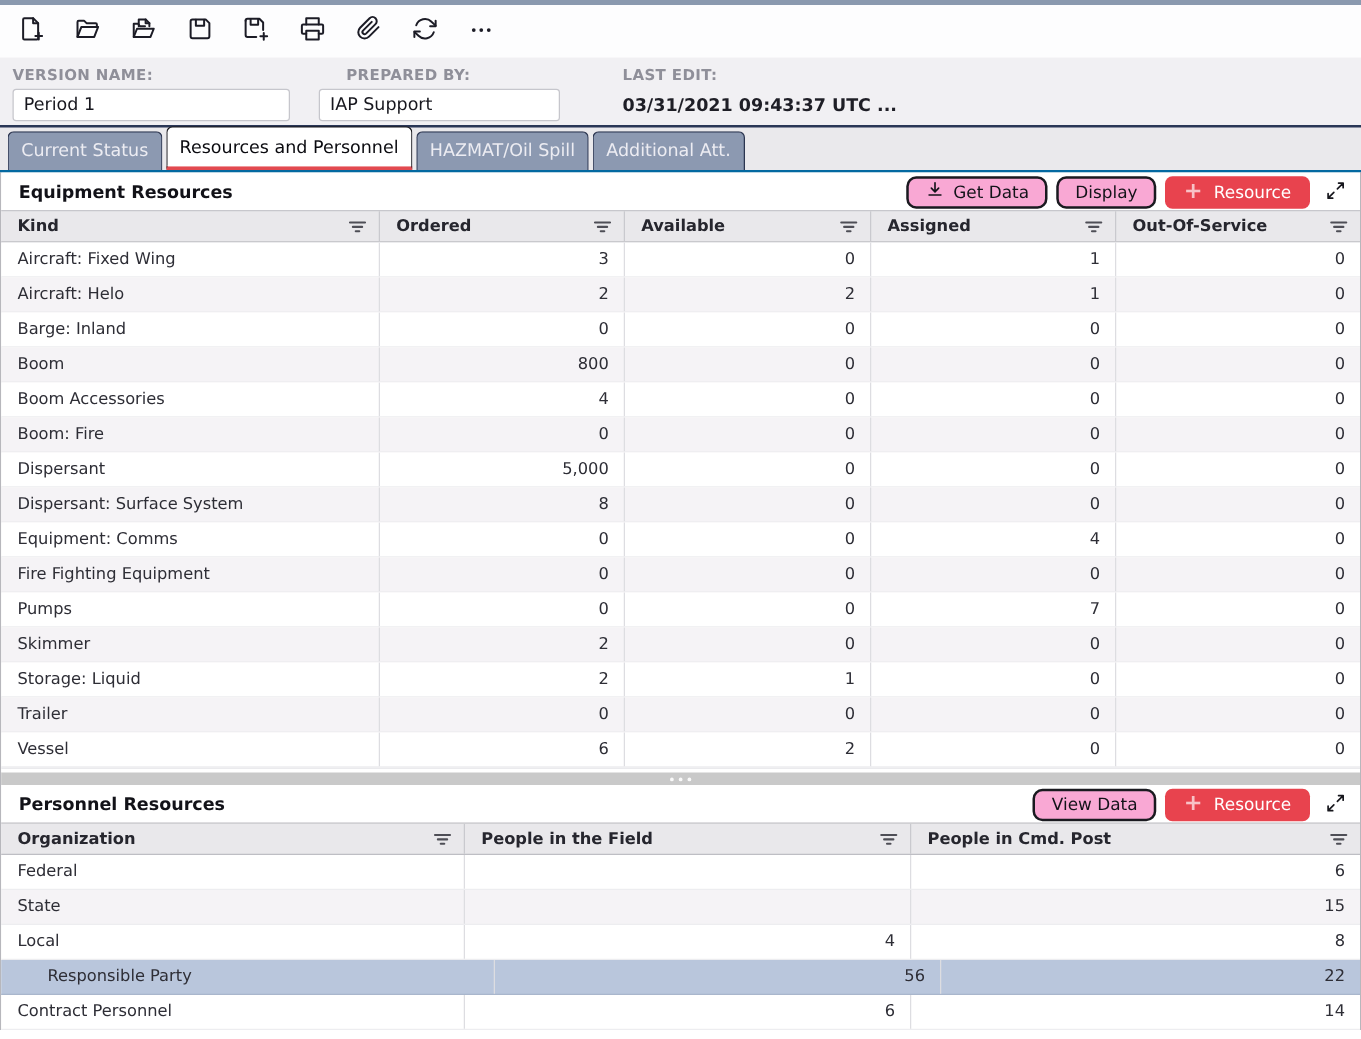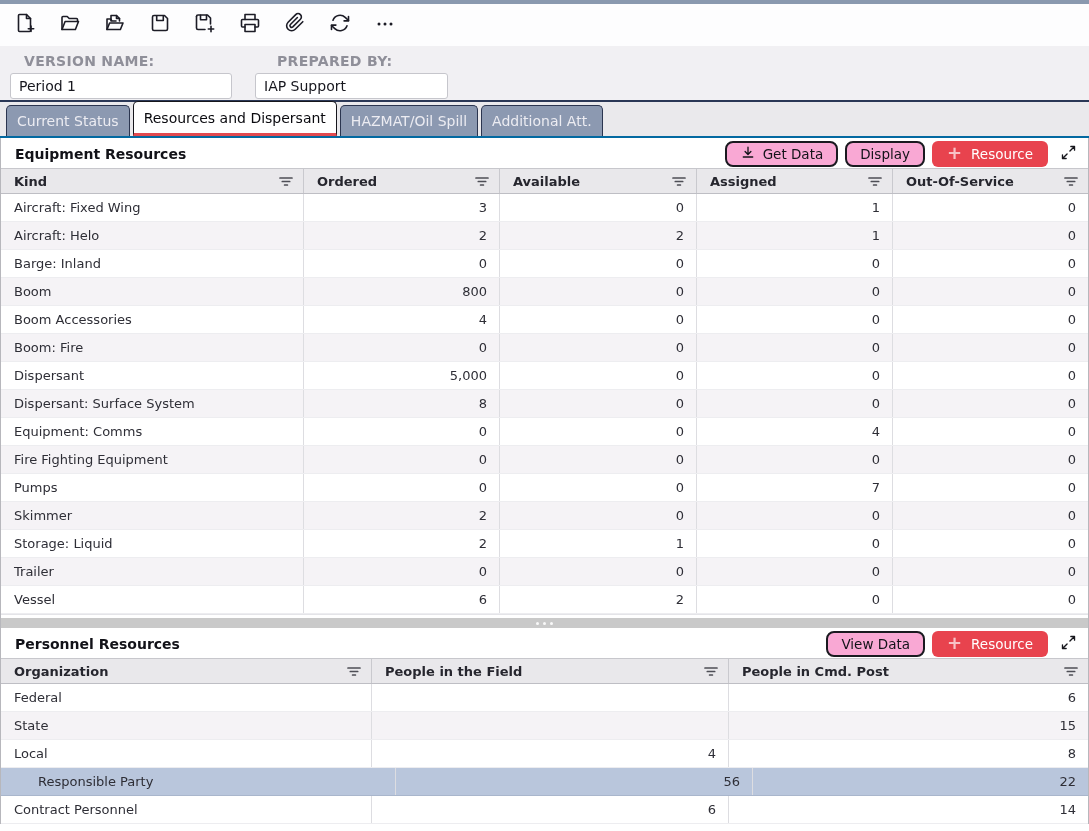--- a/index.html
+++ b/index.html
@@ -12,21 +12,21 @@
   
   .topstrip { height: 4px; background: #8A99AF; }
   
   .toolbar { height: 42px; background: #FDFDFE; display: flex; align-items: center; padding-left: 13px; gap: 21px; }
   .tbtn { width: 24px; height: 24px; display: flex; align-items: center; justify-content: center; cursor: pointer; }
   .tbtn svg { stroke: #1C1C26; fill: none; stroke-width: 1.6; stroke-linecap: round; stroke-linejoin: round; }
   .tbtn svg .fl { fill: #1C1C26; stroke: none; }
   
   .fieldbar { height: 54px; background: #F1F0F3; display: flex; padding: 5px 0 0 10px; }
   .fgroup { display: flex; flex-direction: column; }
-  .flabel { font-size: 14px; font-weight: bold; color: #8F8F99; letter-spacing: .3px; margin: 2px 0 4px 14px; }
+  .flabel { font-size: 12px; font-weight: bold; color: #8F8F99; letter-spacing: .3px; margin: 2px 0 4px 0; }
   .finput {
     height: 26px; border: 1px solid #C6C6CC; border-radius: 3px; background: #fff;
     font-family: inherit; font-size: 14px; color: #17171E; padding: 0 8px;
   }
   .g1 .finput { width: 222px; }
   .g2 { margin-left: 23px; }
   .g2 .flabel { margin-left: 22px; }
   .g2 .finput { width: 193px; }
   .g3 { margin-left: 50px; }
   .lastedit-val { font-size: 14px; font-weight: bold; color: #1E1E26; margin-top: 6px; }
@@ -158,25 +158,29 @@
 
   <div class="fieldbar">
     <div class="fgroup g1">
       <div class="flabel">VERSION NAME:</div>
       <input class="finput" type="text" value="Period 1" style="">
     </div>
     <div class="fgroup g2">
       <div class="flabel">PREPARED BY:</div>
       <input class="finput" type="text" value="IAP Support" style="">
     </div>
+    <div class="fgroup g3">
+      <div class="flabel">LAST EDIT:</div>
+      <div class="lastedit-val">03/31/2021 09:43:37 UTC ...</div>
+    </div>
   </div>
 
   <div class="tabstrip">
     <div class="tab">Current Status</div>
-    <div class="tab active">Resources and Dispersant</div>
+    <div class="tab active">Resources and Personnel</div>
     <div class="tab">HAZMAT/Oil Spill</div>
     <div class="tab">Additional Att.</div>
   </div>
 
   <div class="content">
 
     <div>
       <div class="panel-head">
         <div class="panel-title">Equipment Resources</div>
         <div class="panel-actions">

